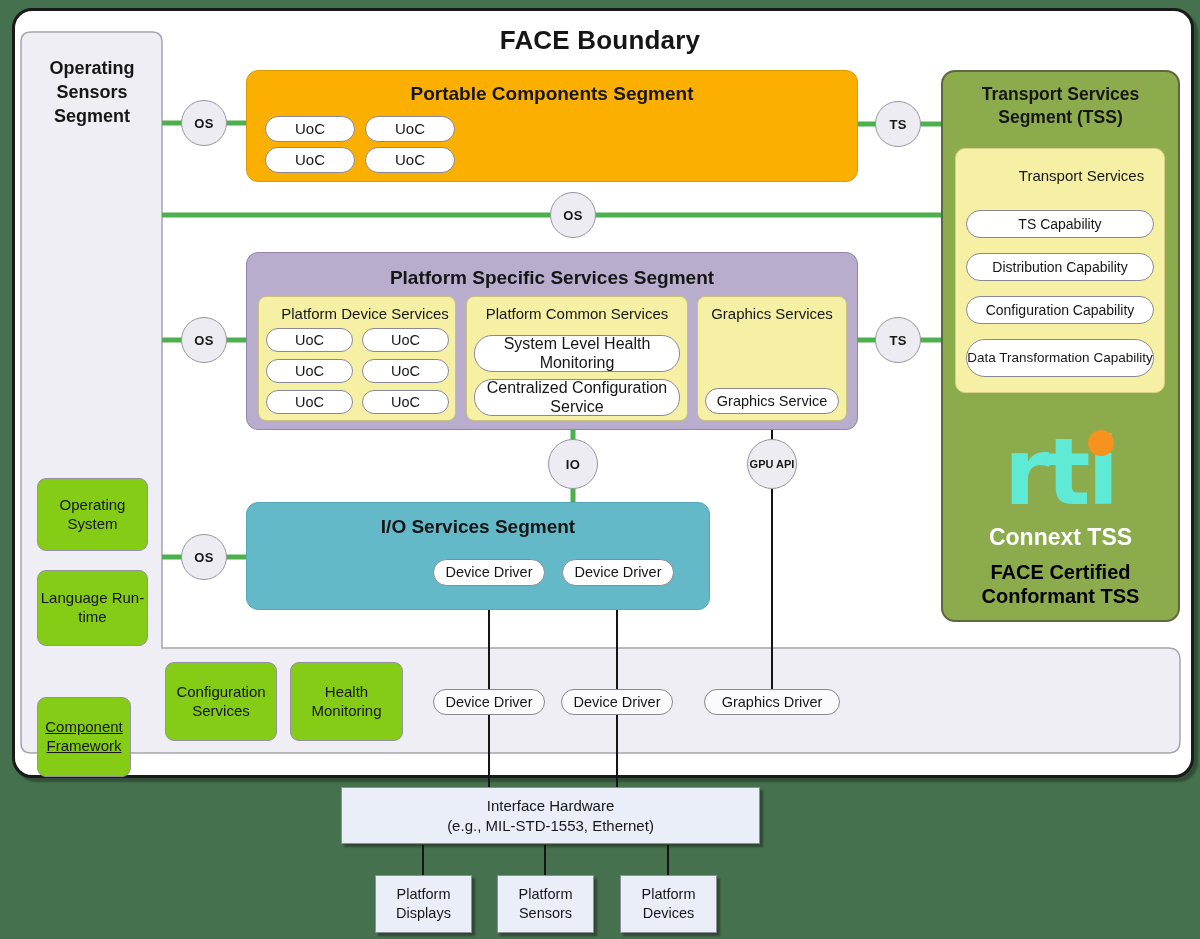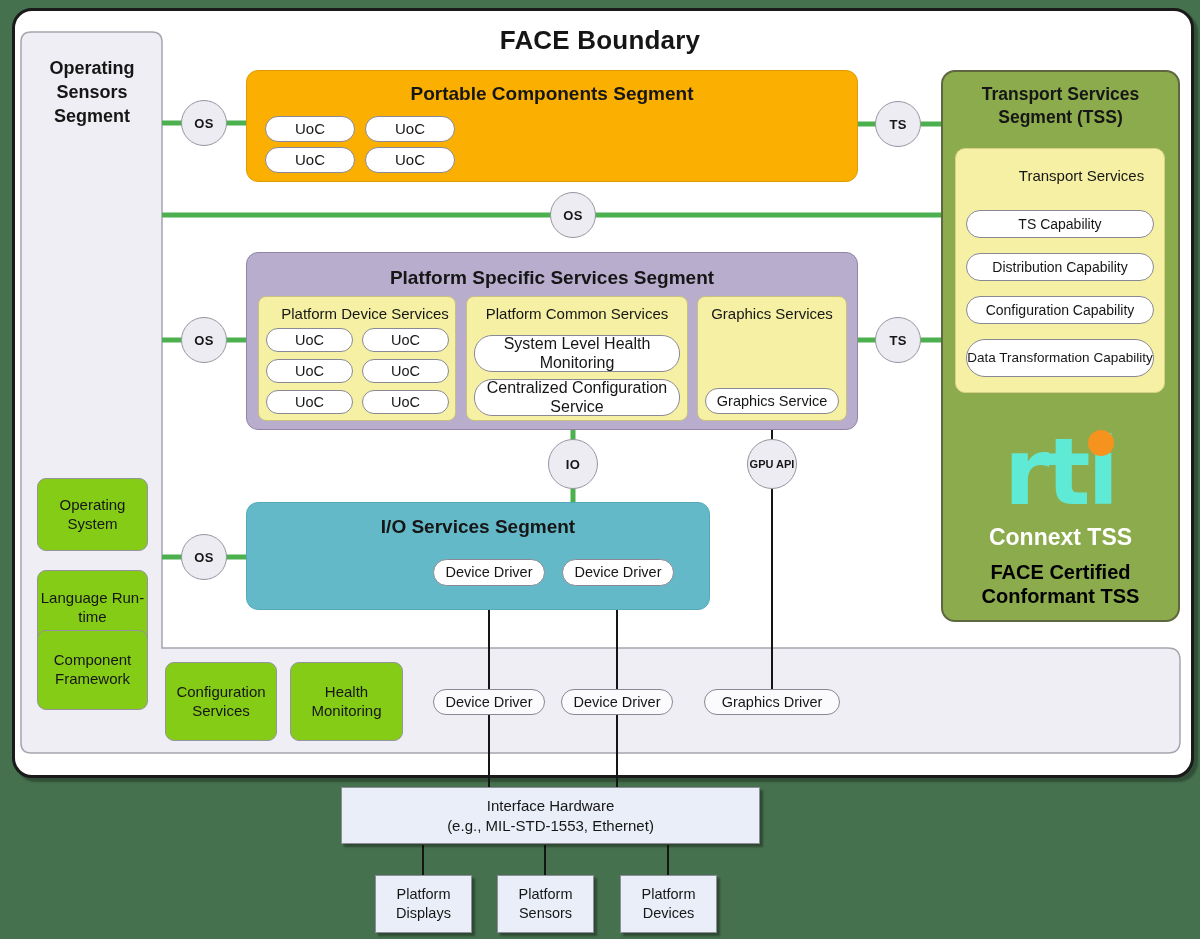--- a/index.html
+++ b/index.html
@@ -90,21 +90,21 @@
   <line x1="423" y1="845" x2="423" y2="875" stroke="#151515" stroke-width="2"></line>
   <line x1="545" y1="845" x2="545" y2="875" stroke="#151515" stroke-width="2"></line>
   <line x1="668" y1="845" x2="668" y2="875" stroke="#151515" stroke-width="2"></line>
 </svg>
 
 <div class="abs center face-title">FACE Boundary</div>
 
 <div class="abs center sidebar-title">Operating Sensors Segment</div>
 <div class="abs center graybox" style="left:37px;top:478px;width:111px;height:73px;">Operating System</div>
 <div class="abs center graybox" style="left:37px;top:570px;width:111px;height:76px;">Language Run-time</div>
-<div class="abs center graybox" style="left:37px;top:630px;width:111px;height:80px;">Component Framework</div>
+<div class="abs center graybox" style="left:37px;top:697px;width:94px;height:80px;text-decoration:underline;">Component Framework</div>
 
 <div class="abs portable"></div>
 <div class="abs center seg-title" style="left:246px;top:84px;width:612px;height:20px;">Portable Components Segment</div>
 <div class="abs center pill" style="left:265px;top:116px;width:90px;height:26px;">UoC</div>
 <div class="abs center pill" style="left:365px;top:116px;width:90px;height:26px;">UoC</div>
 <div class="abs center pill" style="left:265px;top:147px;width:90px;height:26px;">UoC</div>
 <div class="abs center pill" style="left:365px;top:147px;width:90px;height:26px;">UoC</div>
 
 <div class="abs purple"></div>
 <div class="abs center seg-title" style="left:246px;top:268px;width:612px;height:20px;">Platform Specific Services Segment</div>

